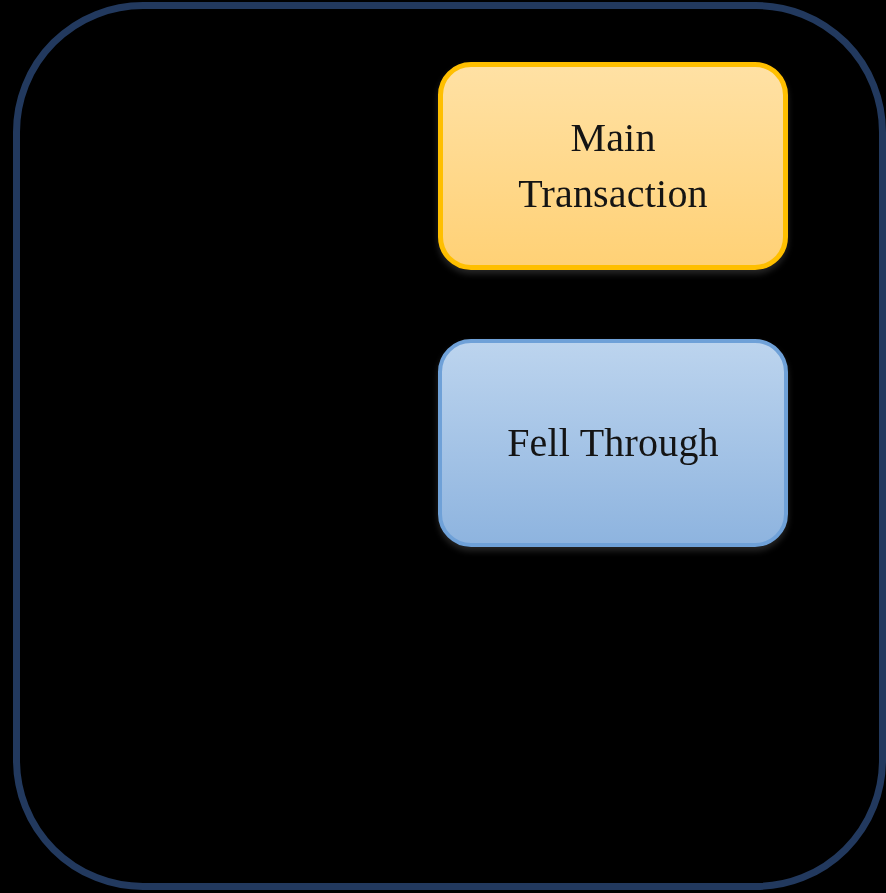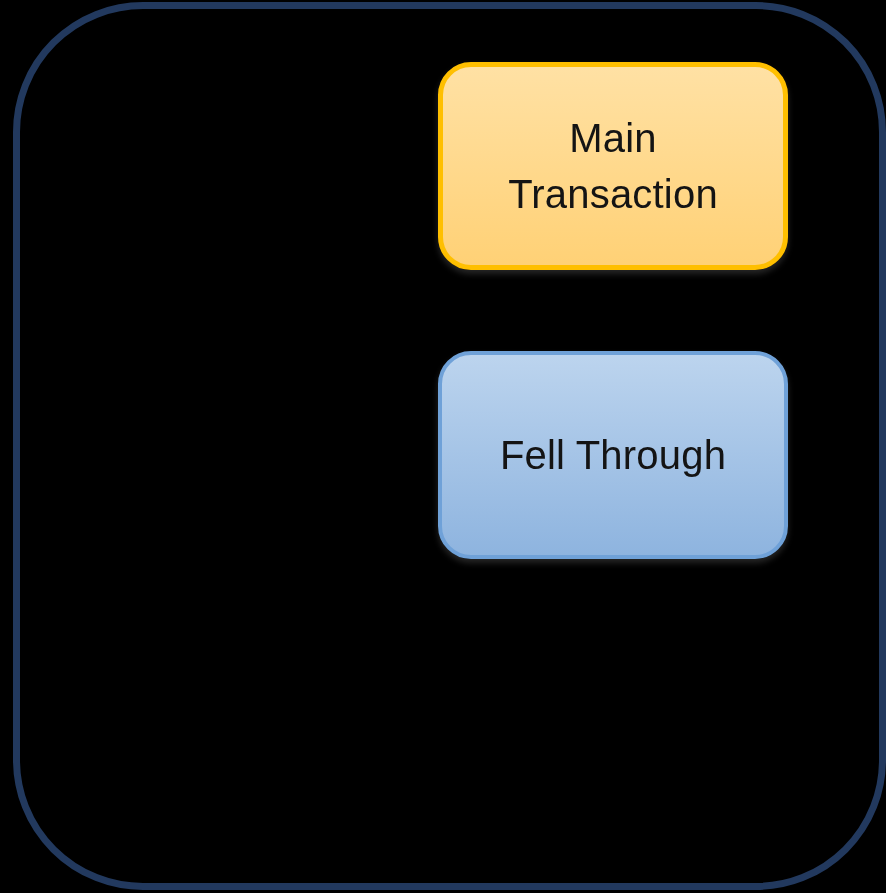--- a/index.html
+++ b/index.html
@@ -6,21 +6,21 @@
     margin: 0;
     padding: 0;
     background: #000;
   }
   .canvas {
     position: relative;
     width: 886px;
     height: 893px;
     background: #000000;
     overflow: hidden;
-    font-family: Liberation Sans, sans-serif;
+    font-family: Liberation Serif, serif;
   }
   
   .outer-frame {
     position: absolute;
     left: 13px;
     top: 2px;
     width: 873px;
     height: 888px;
     box-sizing: border-box;
     border: 7px solid #22395E;
@@ -35,21 +35,21 @@
     height: 208px;
     box-sizing: border-box;
     border-radius: 33px;
     display: flex;
     align-items: center;
     justify-content: center;
     text-align: center;
     box-shadow: 0 4px 6px rgba(110, 110, 110, 0.35);
   }
   .node-0 { top: 62px;  border: 5px solid #FFBF00; }
-  .node-1 { top: 351px; border: 4px solid #6FA1D8; }
+  .node-1 { top: 339px; border: 4px solid #6FA1D8; }
   .node-2 { top: 616px; border: 4px solid #6FA1D8; }
   .node-label {
     font-size: 40px;
     line-height: 1.4;
     color: #141414;
     max-width: 270px;
     letter-spacing: 0.2px;
   }
 </style>
 </head>

